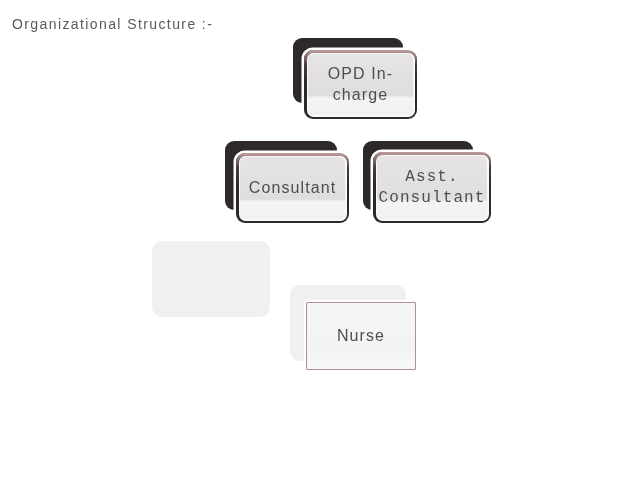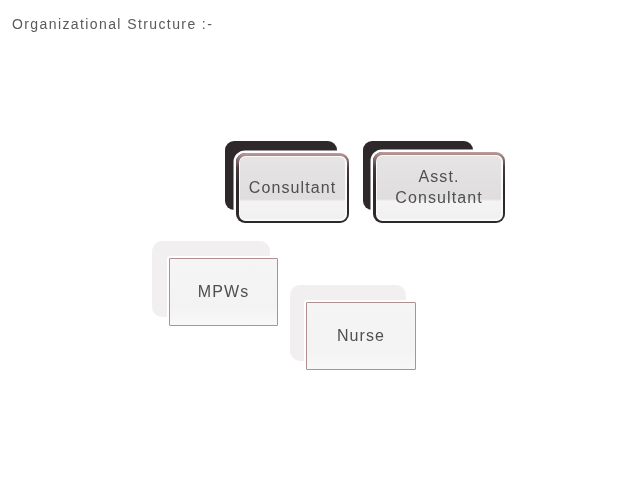--- a/index.html
+++ b/index.html
@@ -84,37 +84,48 @@
   .node-opd         { left: 293px; top: 38px;  width: 124px; height: 82px; }
   .node-opd .back   { left: 0; top: 0; width: 110px; height: 65px; }
   .node-opd .front  { left: 11px; top: 12px; width: 113px; height: 69px; }
 
   .node-consultant        { left: 225px; top: 141px; width: 125px; height: 83px; }
   .node-consultant .back  { left: 0; top: 0; width: 112px; height: 69px; }
   .node-consultant .front { left: 11px; top: 12px; width: 113px; height: 70px; }
 
   .node-asst        { left: 363px; top: 141px; width: 124px; height: 83px; }
   .node-asst .back  { left: 0; top: 0; width: 110px; height: 69px; }
-  .node-asst .front { left: 10px; top: 11px; width: 132px; height: 71px; }
+  .node-asst .front { left: 10px; top: 11px; width: 118px; height: 71px; font-family: Liberation Mono, monospace; }
 
   .node-mpws        { left: 152px; top: 241px; width: 127px; height: 86px; }
   .node-mpws .back  { left: 0; top: 0; width: 118px; height: 76px; }
   .node-mpws .front { left: 17px; top: 17px; width: 109px; height: 68px; }
 
   .node-nurse        { left: 290px; top: 241px; width: 127px; height: 86px; margin-top: 44px; }
   .node-nurse .back  { left: 0; top: 0; width: 116px; height: 76px; }
   .node-nurse .front { left: 16px; top: 17px; width: 110px; height: 68px; }
 </style>
 </head>
 <body>
 
 <div class="canvas">
 
   <div class="page-title">Organizational Structure :-</div>
 
+  <div class="node dark node-opd">
+    <div class="back"></div>
+    <div class="front">
+      <div class="inner">
+        <div class="fill">
+          <span class="label">OPD In-
+charge</span>
+        </div>
+      </div>
+    </div>
+  </div>
 
   <div class="node dark node-consultant">
     <div class="back"></div>
     <div class="front">
       <div class="inner">
         <div class="fill">
           <span class="label">Consultant</span>
         </div>
       </div>
     </div>
@@ -127,23 +138,20 @@
         <div class="fill">
           <span class="label">Asst.
 Consultant</span>
         </div>
       </div>
     </div>
   </div>
 
   <div class="node light node-mpws">
     <div class="back"></div>
-    <div class="front">
-      <span class="label">MPWs</span>
-    </div>
   </div>
 
   <div class="node light node-nurse">
     <div class="back"></div>
     <div class="front">
       <span class="label">Nurse</span>
     </div>
   </div>
 
 </div>

